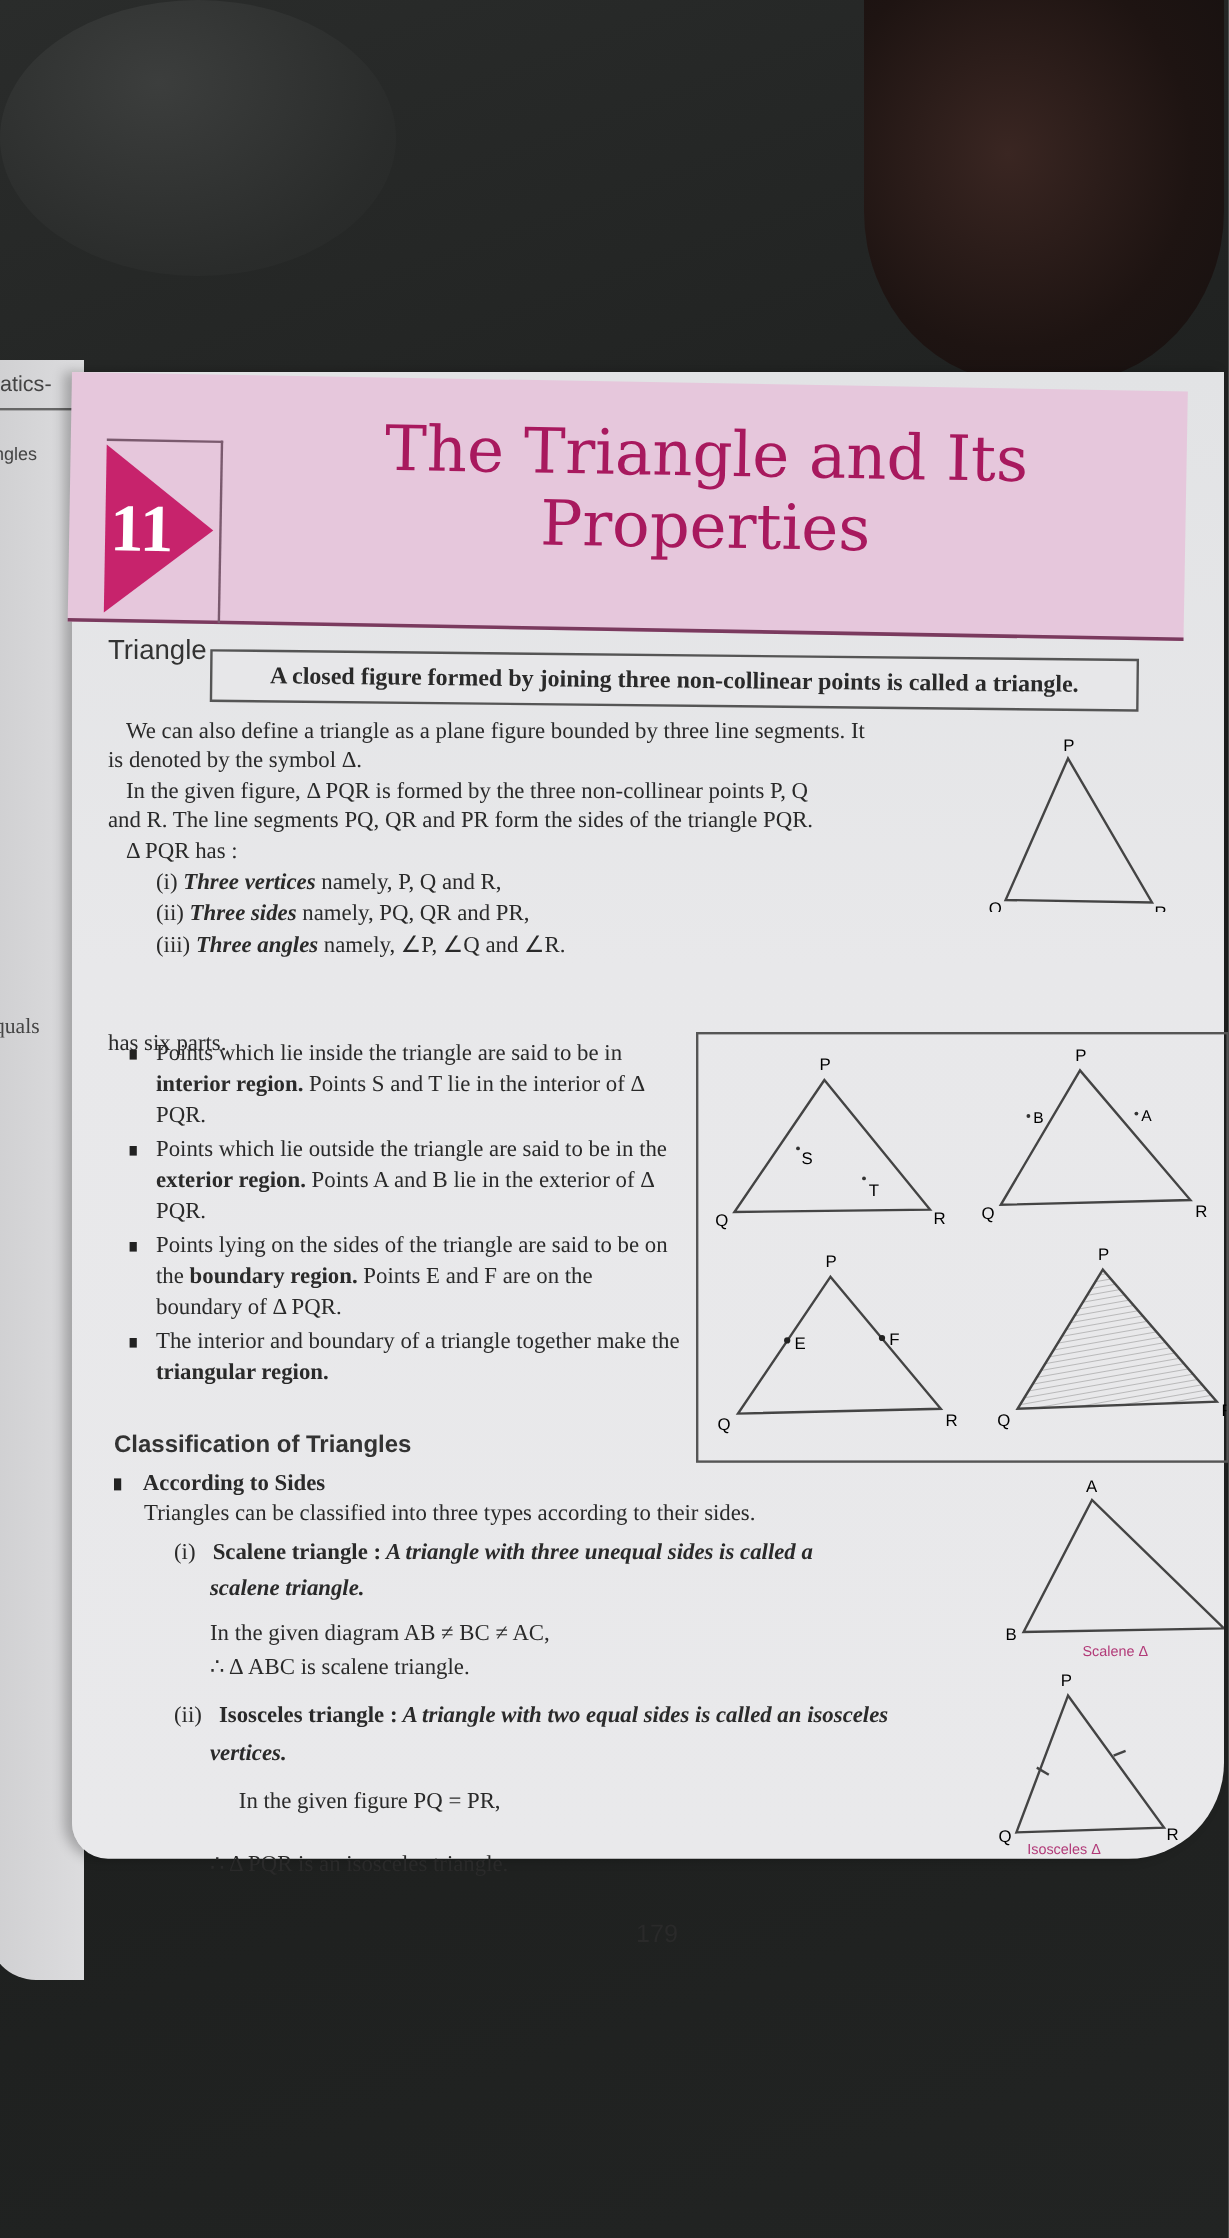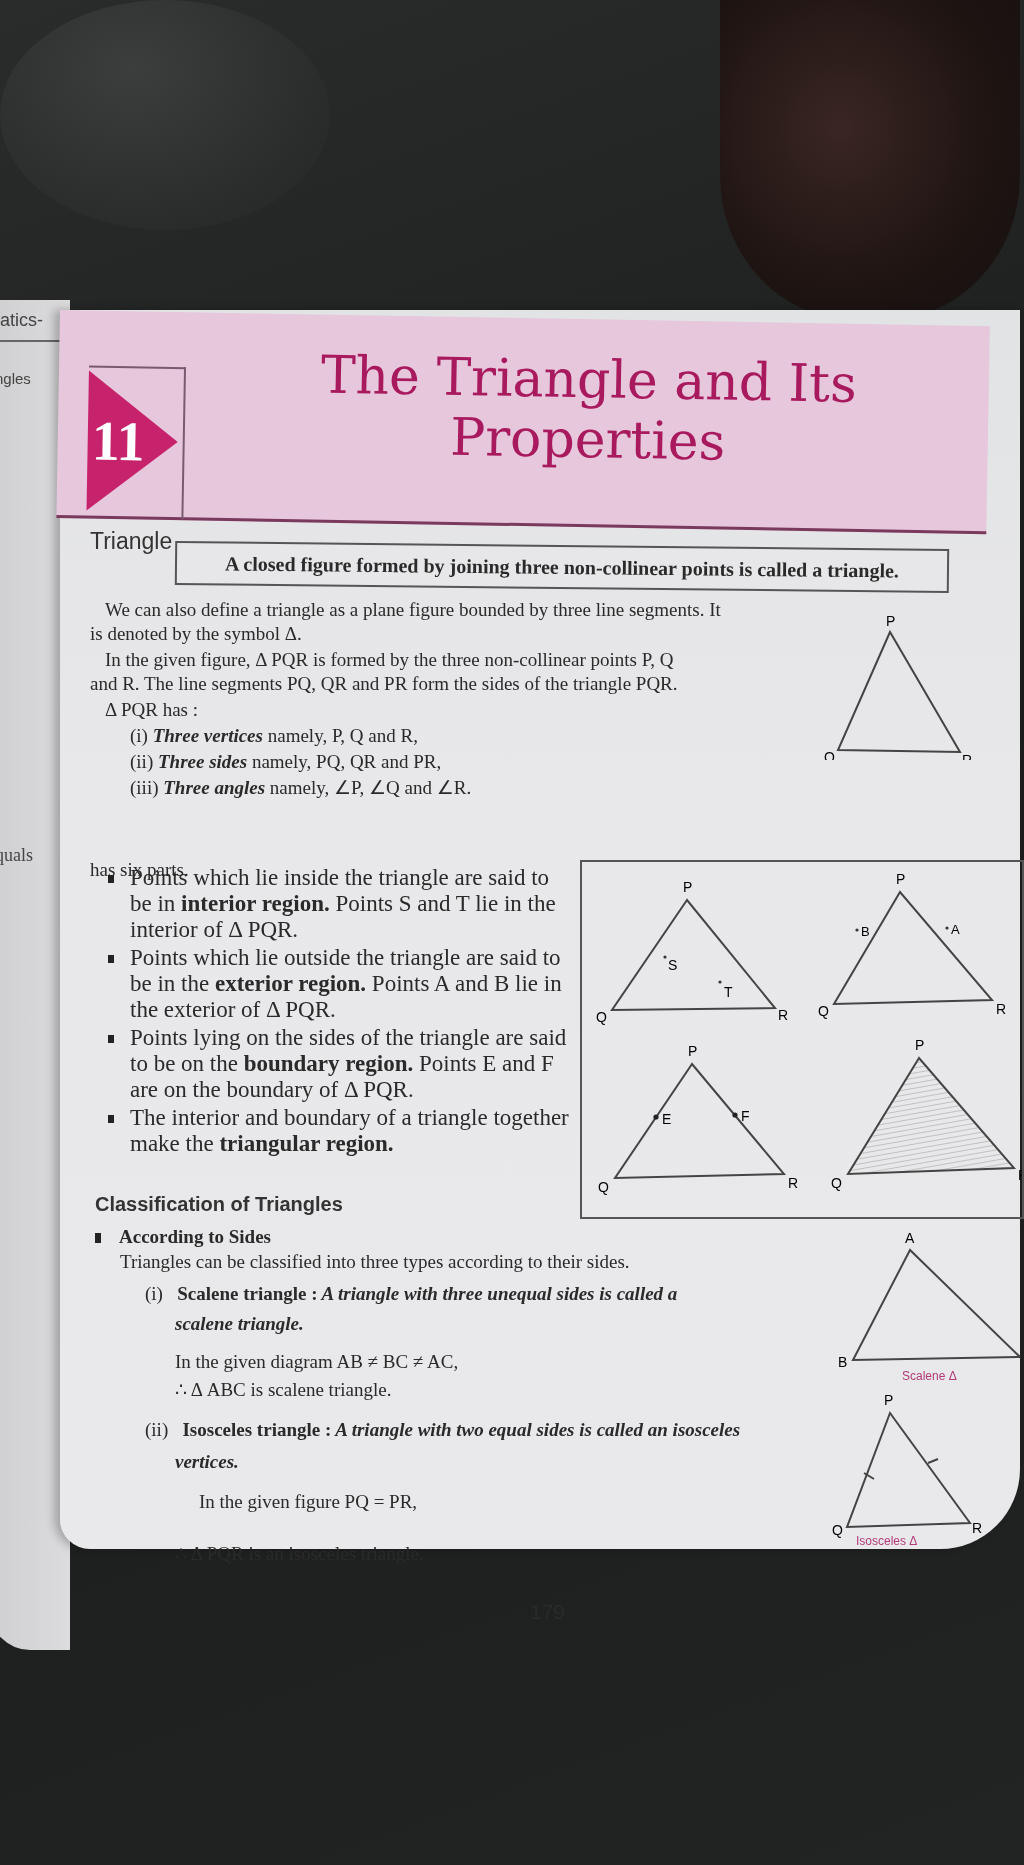--- a/index.html
+++ b/index.html
@@ -16,21 +16,21 @@
   .header{position:absolute;left:0;top:0;width:930px;height:205px;background:#e6c7dc;border-bottom:3px solid #7a3a5e;transform:rotate(1deg);transform-origin:left top;}
   .chap-box{position:absolute;left:30px;top:55px;width:95px;height:150px;border:2px solid #7a5a6e;border-bottom:none;border-left:none;}
   .chap-tri{position:absolute;left:30px;top:60px;width:0;height:0;border-top:70px solid transparent;border-bottom:70px solid transparent;border-left:90px solid #c7236c;}
   .chap-num{position:absolute;left:34px;top:98px;font-size:56px;color:#fff;font-family:"Liberation Serif",serif;font-weight:bold;}
   .title{position:absolute;left:190px;top:30px;width:680px;text-align:center;color:#a8195e;font-size:52px;line-height:60px;font-family:"DejaVu Serif",serif;}
   .sec-label{position:absolute;font-family:"Liberation Sans",sans-serif;color:#333;font-size:23px;}
   .def-box{position:absolute;left:115px;top:235px;width:770px;height:40px;border:2px solid #555;background:#e7e7e9;font-size:20px;font-weight:bold;line-height:40px;text-align:center;transform:rotate(0.6deg);}
   .txt{position:absolute;font-size:19px;line-height:24px;white-space:nowrap;}
   .it{font-style:italic;}
   .b{font-weight:bold;}
-  .bullet-list{position:absolute;left:40px;top:555px;width:470px;font-size:23px;line-height:26px;}
+  .bullet-list{position:absolute;left:40px;top:555px;width:470px;font-size:19px;line-height:26px;}
   .bullet-list .bi{position:relative;padding-left:30px;margin-bottom:2px;}
   .bullet-list .bi:before{content:"";position:absolute;left:8px;top:10px;width:6px;height:8px;background:#222;}
   .fig-box{position:absolute;left:520px;top:550px;width:440px;height:355px;border:2px solid #555;}
   svg text{font-family:"Liberation Sans",sans-serif;}
   .pink-cap{fill:#b23a78;}
   .page-num{position:absolute;left:470px;top:1290px;font-family:"Liberation Sans",sans-serif;font-size:21px;}
 </style>
 </head>
 <body>
 

